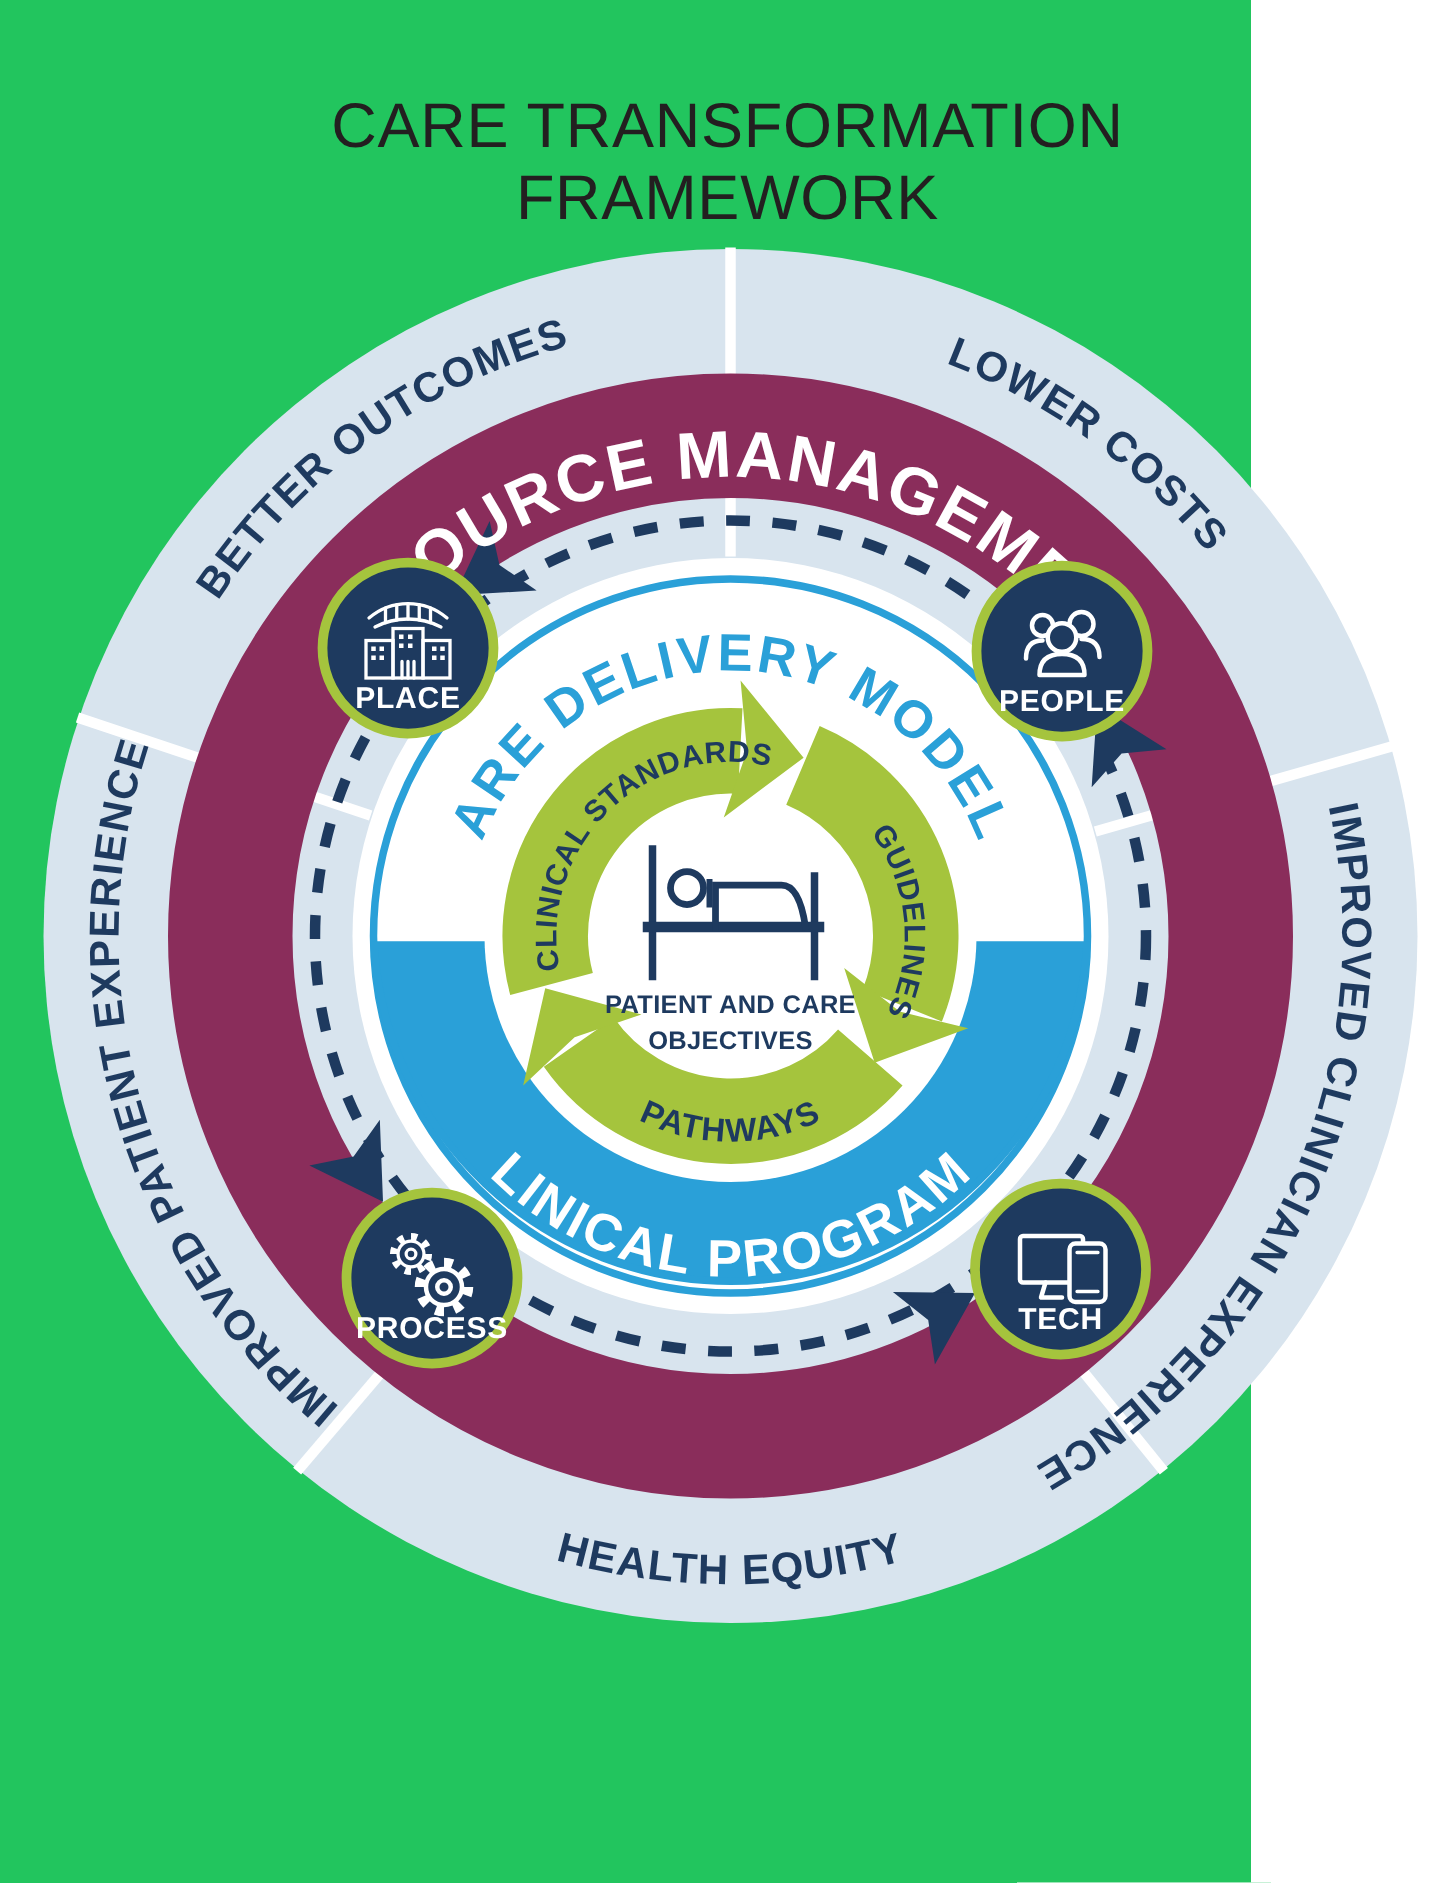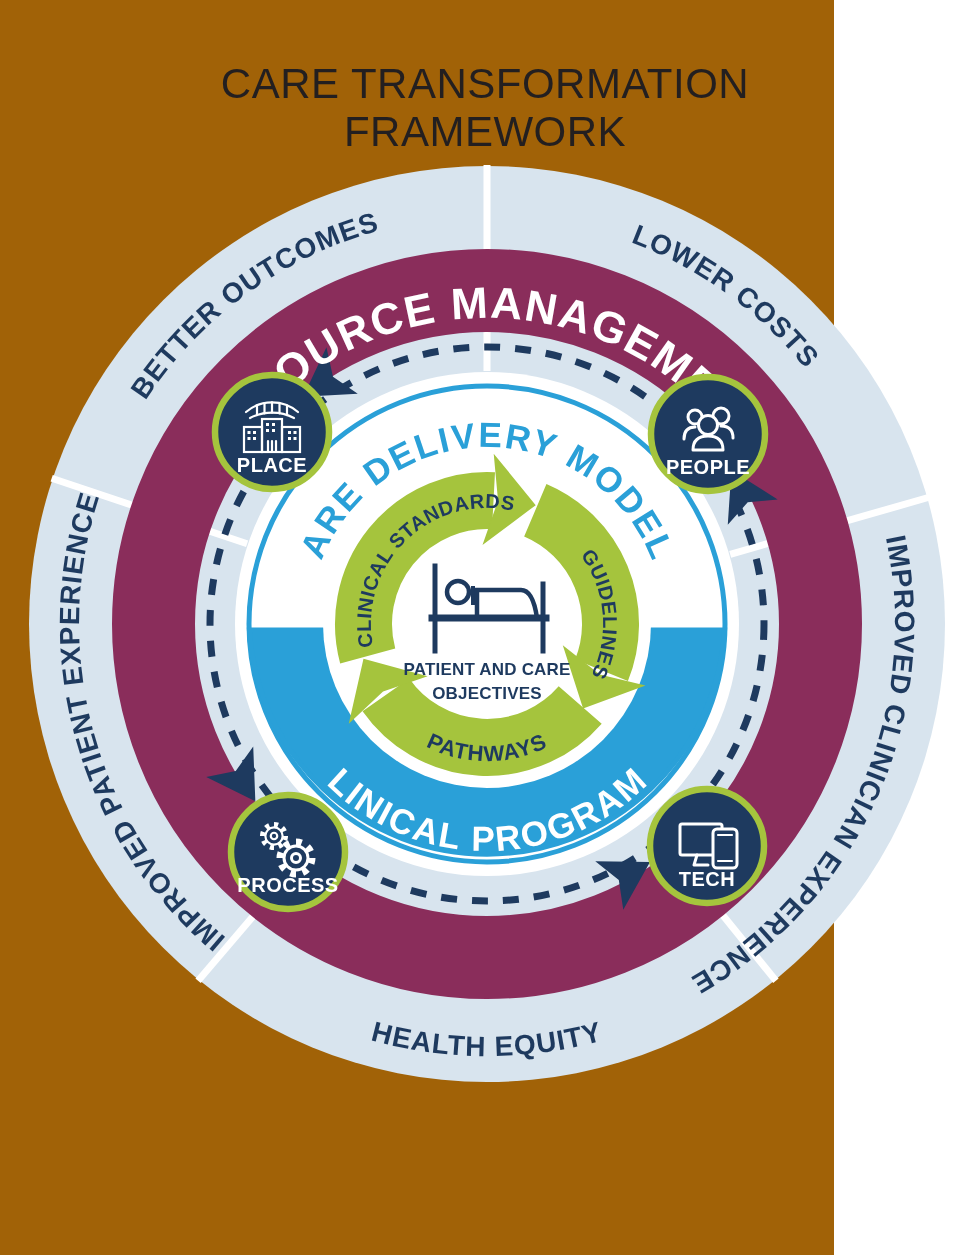--- a/index.html
+++ b/index.html
@@ -1,16 +1,16 @@
 <!DOCTYPE html>
 <html style="--maroon: #8a2d5b; --pale-blue: #d8e4ee; --navy: #1e3a5f; --bright-blue: #2aa0d8; --green: #a5c43d; --title-black: #231f20;"><head>
 <meta charset="utf-8">
 <style>
   html,body{margin:0;padding:0;background:#fff;}
-  .page{width:834px;height:1255px;position:relative;background:#a16207;
+  .page{width:834px;height:1255px;position:relative;background:#22c55e;
         font-family:"Liberation Sans","DejaVu Sans",sans-serif;}
   svg{display:block;}
   text{font-family:"Liberation Sans","DejaVu Sans",sans-serif;}
   .title-line{fill:var(--title-black);font-size:42px;letter-spacing:.5px;}
   .outer-label{fill:var(--navy);font-size:28px;font-weight:bold;letter-spacing:1px;}
   .rm-label{fill:#fff;font-size:44px;font-weight:bold;letter-spacing:1.5px;}
   .cdm-label{fill:var(--bright-blue);font-size:35px;font-weight:bold;letter-spacing:2px;}
   .cp-label{fill:#fff;font-size:35px;font-weight:bold;letter-spacing:2px;}
   .cycle-label{fill:var(--navy);font-size:20px;font-weight:bold;letter-spacing:.5px;}
   .pathways-label{fill:var(--navy);font-size:22px;font-weight:bold;letter-spacing:1px;}

